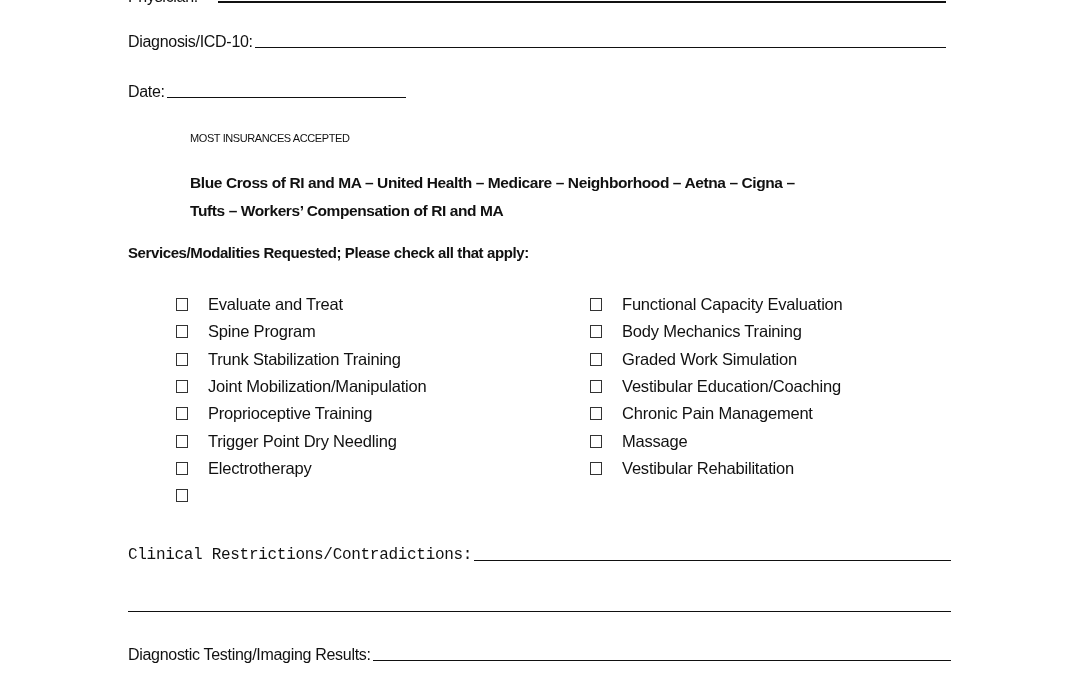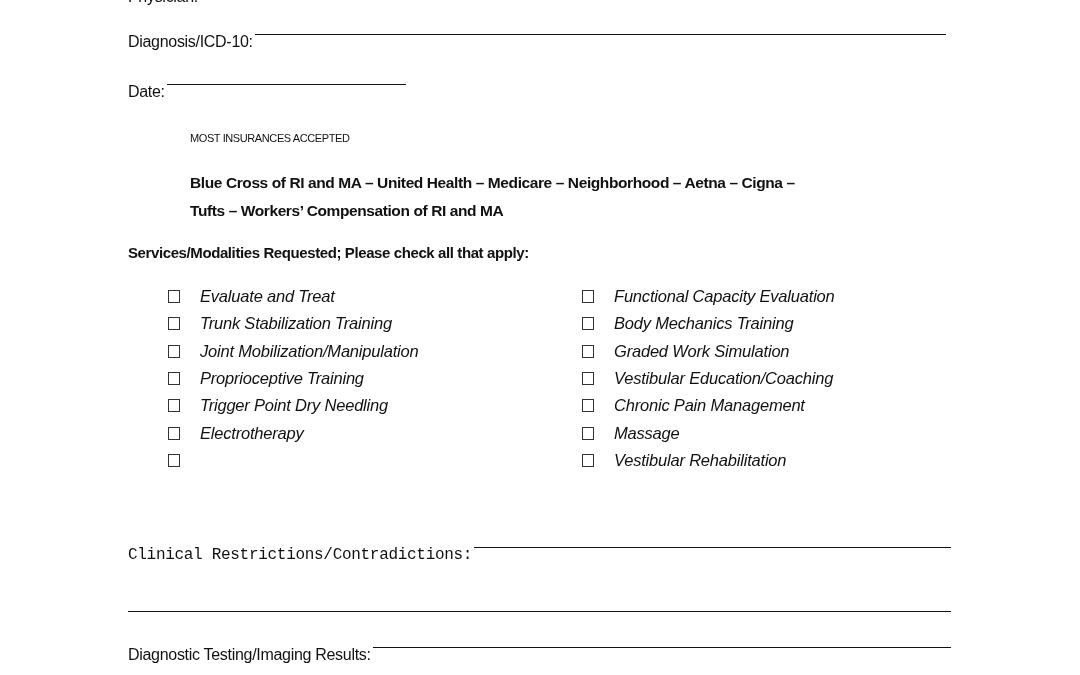--- a/index.html
+++ b/index.html
@@ -3,26 +3,26 @@
 <meta charset="utf-8">
 <style>
   html, body { margin: 0; padding: 0; }
   body {
     width: 1080px; height: 675px; overflow: hidden; background: #ffffff;
     font-family: "Liberation Sans", sans-serif; color: #111;
     position: relative;
   }
   .abs { position: absolute; }
   .label { font-size: 16px; letter-spacing: -0.3px; white-space: nowrap; }
-  .field-row { display: flex; align-items: flex-start; }
+  .field-row { display: flex; align-items: flex-end; }
   .underline { border-bottom: 1.5px solid #111; height: 1px; margin-left: 2px; margin-bottom: 3px; }
   .ins-title { font-size: 11px; font-weight: normal; letter-spacing: -0.4px; }
   .ins-text { font-size: 15.5px; font-weight: bold; letter-spacing: -0.4px; line-height: 28px; width: 780px; }
   .services-title { font-size: 15px; font-weight: bold; letter-spacing: -0.4px; }
-  .svc-list { list-style: none; margin: 0; padding: 0; font-style: italic; }
+  .svc-list { list-style: none; margin: 8px; padding: 0; }
   .svc-item { display: flex; align-items: center; height: 27.3px; font-size: 16.5px; letter-spacing: -0.2px; }
   .cbox { width: 10px; height: 11px; border: 1px solid #333; display: inline-block; margin-right: 20px; flex: none; }
 </style>
 </head>
 <body>
 
 <div class="abs" style="left:128px; top:-12px; width:818px;">
   <div class="field-row">
     <span class="label" style="width:88px;">Physician:</span>
     <div class="underline" style="flex:1; border-bottom-width:2px;"></div>
@@ -48,20 +48,24 @@
   <div class="ins-text">Blue Cross of RI and MA – United Health – Medicare – Neighborhood – Aetna – Cigna –</div>
   <div class="ins-text">Tufts – Workers’ Compensation of RI and MA</div>
 </div>
 
 <div class="abs services-title" style="left:128px; top:244px;">Services/Modalities Requested; Please check all that apply:</div>
 
 <ul class="abs svc-list" style="left:168px; top:283px;">
   <li class="svc-item">
       <span class="cbox"></span>
       <span>Evaluate and Treat</span>
+    </li>
+  <li class="svc-item">
+      <span class="cbox"></span>
+      <span>Spine Program</span>
     </li>
   <li class="svc-item">
       <span class="cbox"></span>
       <span>Trunk Stabilization Training</span>
     </li>
   <li class="svc-item">
       <span class="cbox"></span>
       <span>Joint Mobilization/Manipulation</span>
     </li>
   <li class="svc-item">

